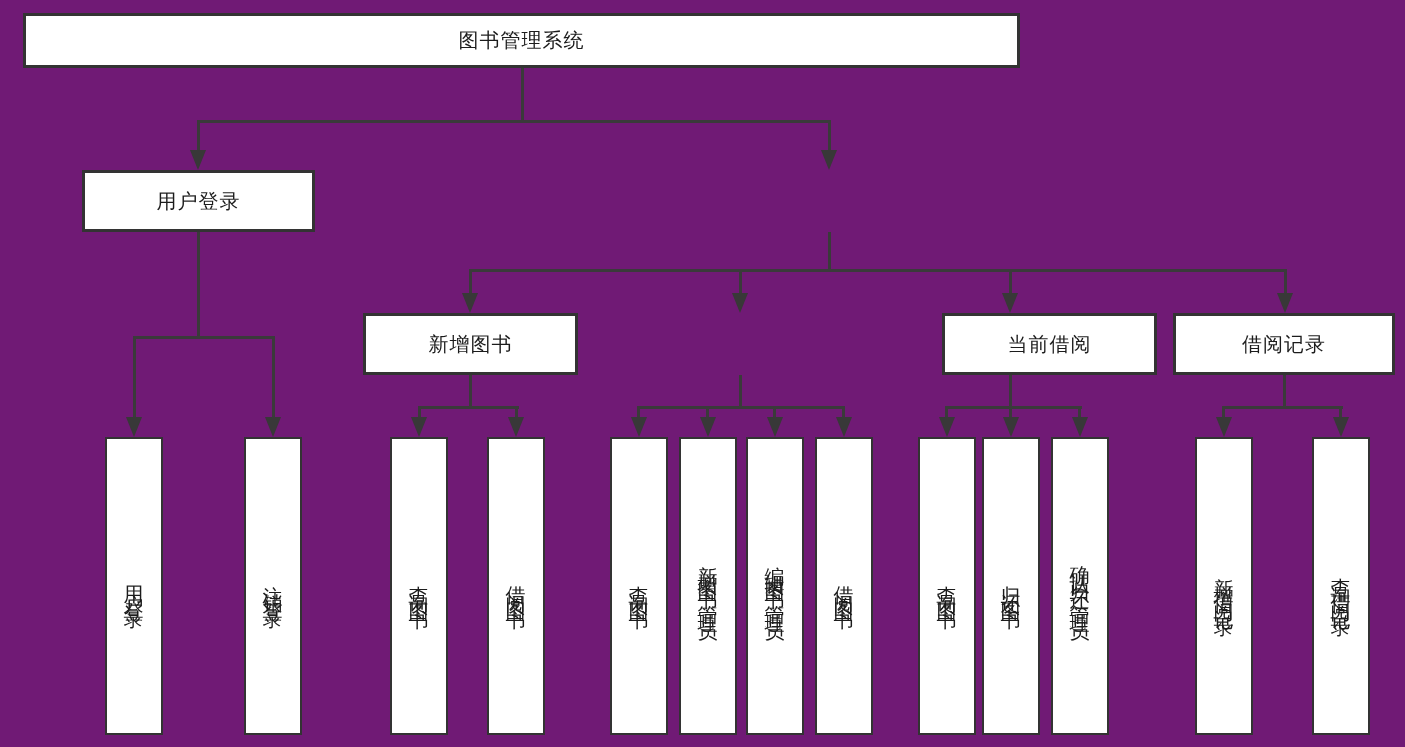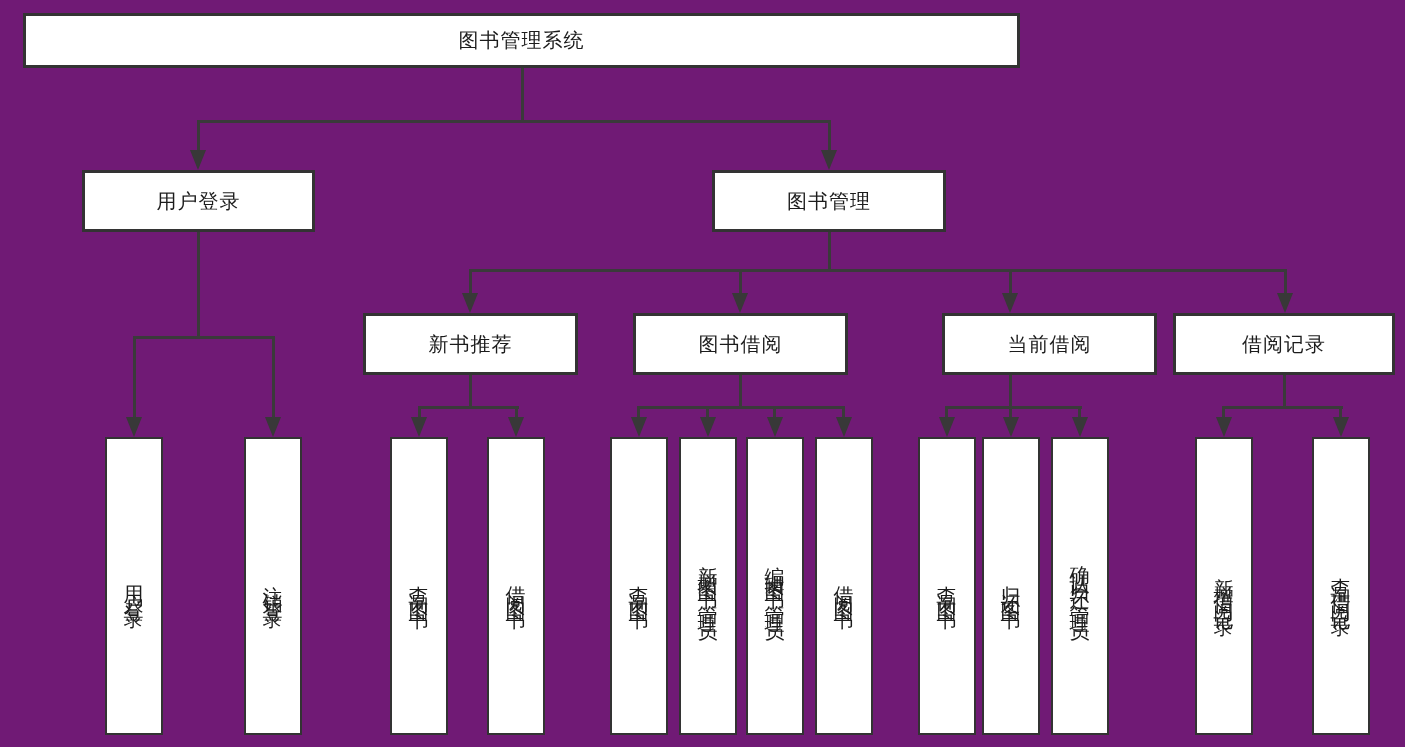--- a/index.html
+++ b/index.html
@@ -85,29 +85,23 @@
 
 <div class="canvas">
 
   <div class="hbox" style="left:23px; top:13px; width:997px; height:55px;">
     <span>图书管理系统</span>
   </div>
 
   <div class="hbox" style="left:82px; top:170px; width:233px; height:62px;">
     <span>用户登录</span>
   </div>
-  <div class="hbox" style="left:712px; top:170px; width:234px; height:62px;">
-    <span>图书管理</span>
-  </div>
 
   <div class="hbox" style="left:363px; top:313px; width:215px; height:62px;">
-    <span>新书推荐</span>
-  </div>
-  <div class="hbox" style="left:633px; top:313px; width:215px; height:62px;">
-    <span>图书借阅</span>
+    <span>新增图书</span>
   </div>
   <div class="hbox" style="left:903px; top:313px; width:215px; height:62px;margin-left:39px;">
     <span>当前借阅</span>
   </div>
   <div class="hbox" style="left:1173px; top:313px; width:222px; height:62px;">
     <span>借阅记录</span>
   </div>
 
   <div class="leaf" style="left:105px;">
     <span class="vtxt">用户登录</span>

